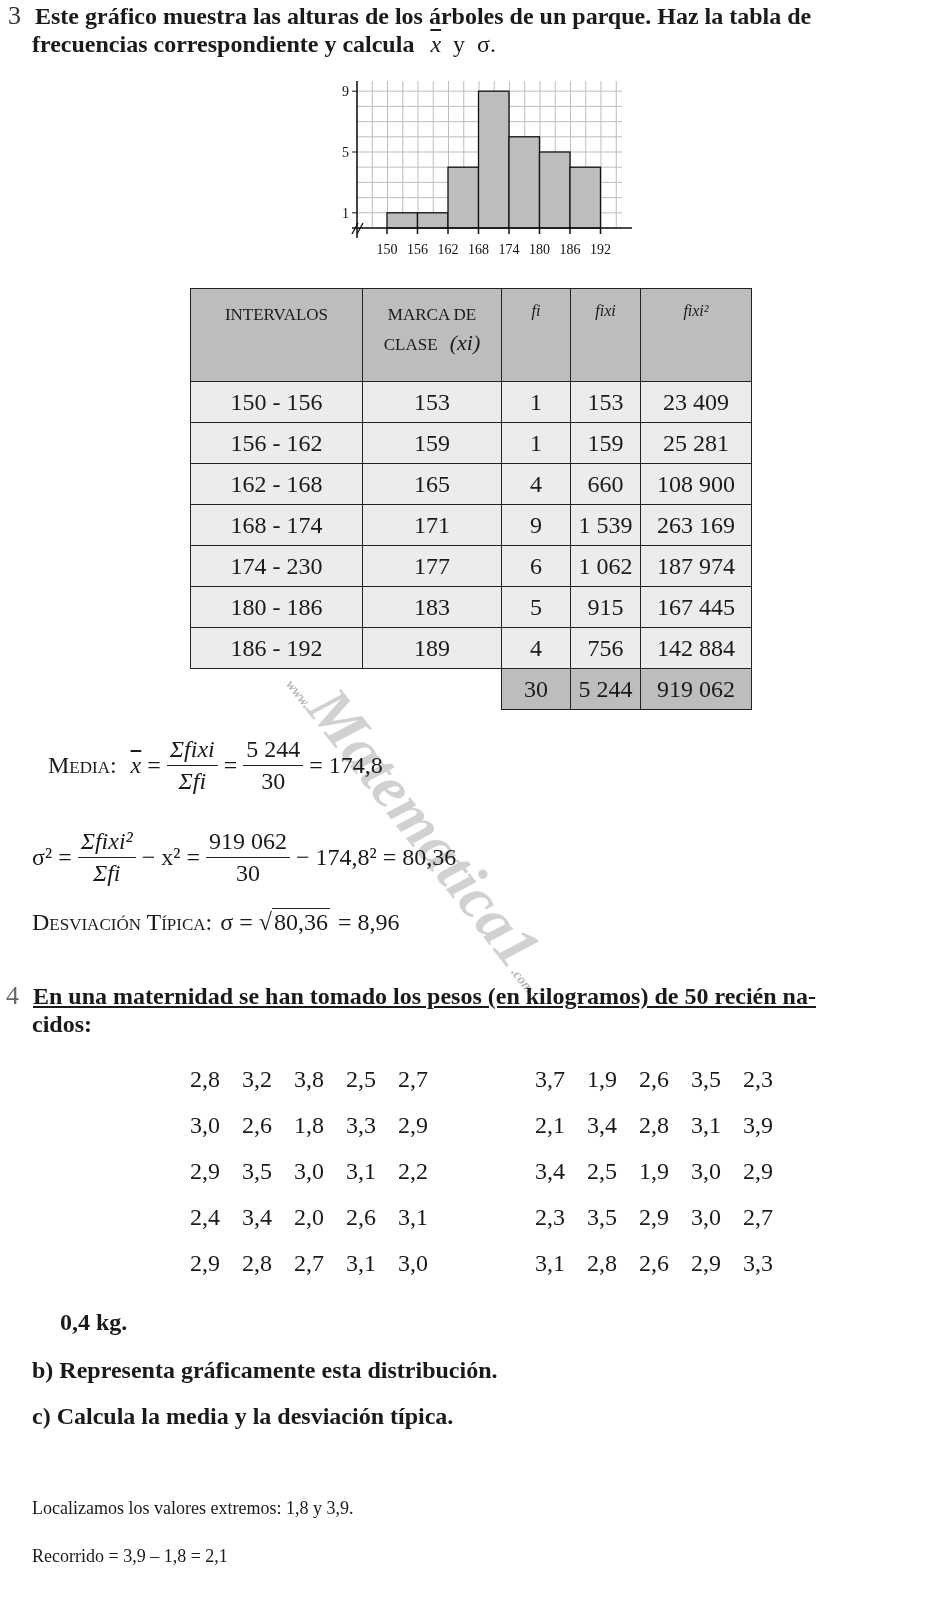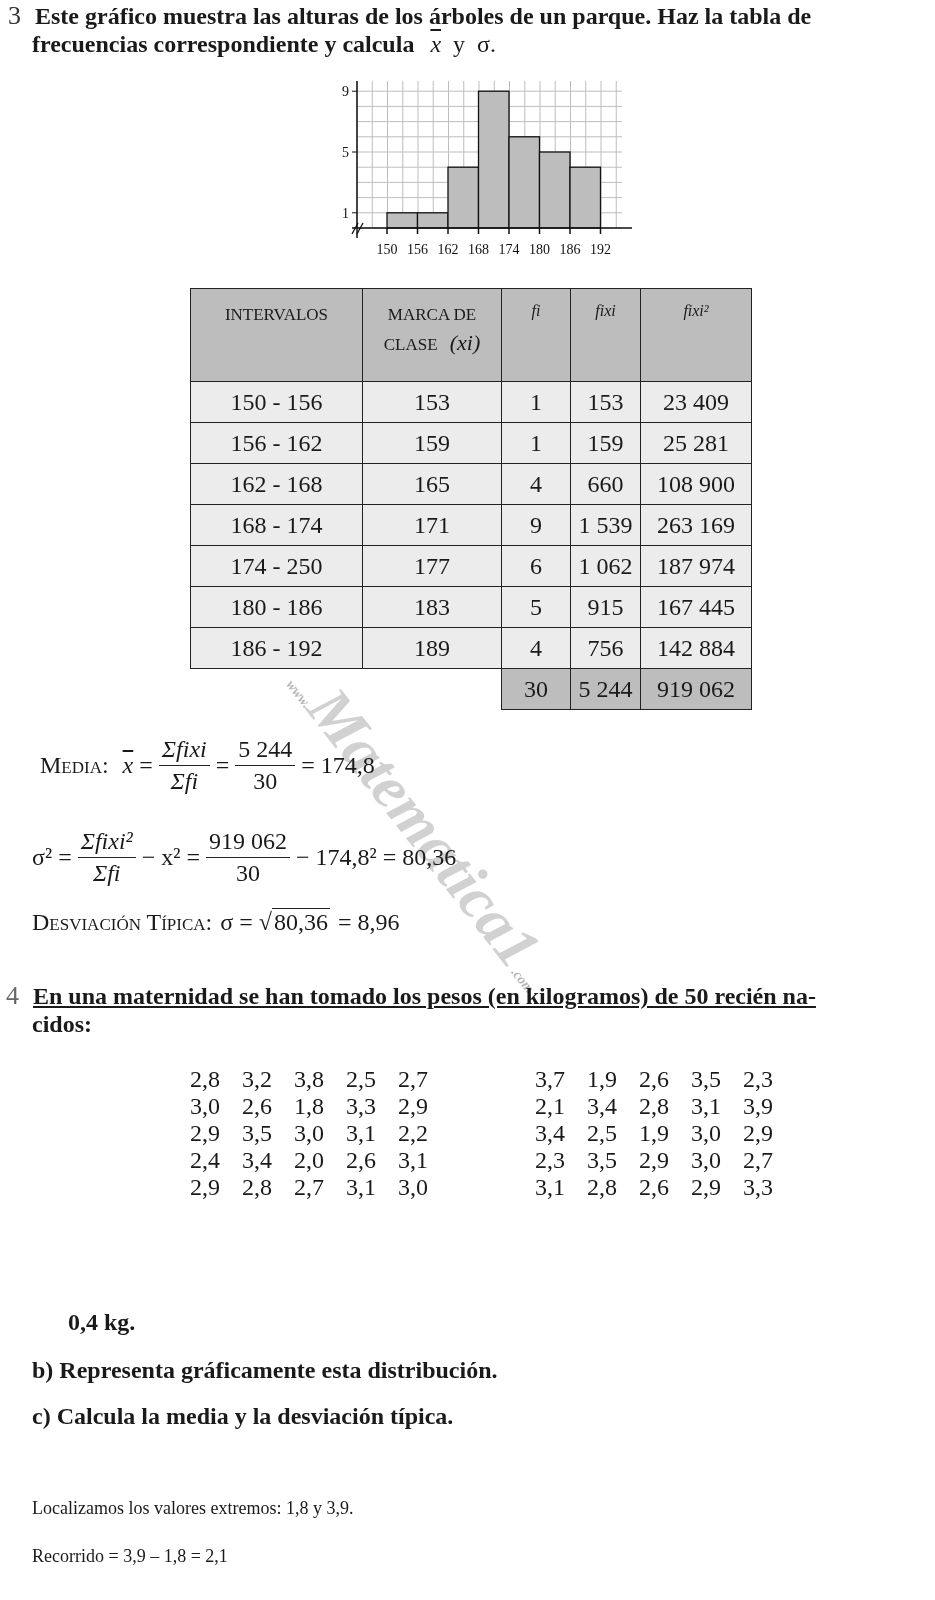--- a/index.html
+++ b/index.html
@@ -26,21 +26,21 @@
   table.freq tr.total td.blank { border:none; background:transparent; }
   .c1{width:171px}.c2{width:138px}.c3{width:68px}.c4{width:69px}.c5{width:110px}
 
   .formula { font-size:24px; display:flex; align-items:center; white-space:nowrap; }
   .frac { display:inline-flex; flex-direction:column; align-items:center; margin:16px 6px; }
   .frac .num { border-bottom:1.5px solid #222; padding:0 3px 2px; }
   .frac .den { padding-top:2px; }
   .ovl { text-decoration:overline; font-style:italic; }
   .sqrt { border-top:1.5px solid #222; padding:0 2px; }
 
-  .data-grid { font-size:24px; display:grid; grid-template-columns:repeat(5, 52px); }
+  .data-grid { font-size:24px; display:grid; grid-template-columns:repeat(5, 52px); row-gap:19px; }
   .data-grid span { display:block; }
 
   .watermark { left:330px; top:650px; font-size:62px; font-weight:bold; font-style:italic;
                color:#c9c9c9; transform:rotate(52deg); transform-origin:left top;
                white-space:nowrap; opacity:0.85; }
   .wm-small { font-size:14px; color:#aaa; font-style:italic; }
 </style>
 </head>
 <body>
 
@@ -171,21 +171,21 @@
         <td>108 900</td>
       </tr>
       <tr class="body">
         <td>168 - 174</td>
         <td>171</td>
         <td>9</td>
         <td>1 539</td>
         <td>263 169</td>
       </tr>
       <tr class="body">
-        <td>174 - 250</td>
+        <td>174 - 230</td>
         <td>177</td>
         <td>6</td>
         <td>1 062</td>
         <td>187 974</td>
       </tr>
       <tr class="body">
         <td>180 - 186</td>
         <td>183</td>
         <td>5</td>
         <td>915</td>
@@ -207,21 +207,21 @@
     <td class="tot">5 244</td>
     <td class="tot">919 062</td>
   </tr>
 </tbody>
   </table>
 
 <div class="abs watermark">
   <span class="wm-small">www.</span><span>Matematica1</span><span class="wm-small">.com</span>
 </div>
 
-<div class="abs formula" style="left:40px; top:720px;">
+<div class="abs formula" style="left:48px; top:720px;">
   <span class="sc">Media:</span>
   <span class="ovl" style="margin-left:14px;">x</span>
   <span style="margin-left:6px;">=</span>
   <span class="frac">
     <span class="num" style="font-style:italic;">Σfixi</span>
     <span class="den" style="font-style:italic;">Σfi</span>
   </span>
   <span>=</span>
   <span class="frac">
     <span class="num">5 244</span>
@@ -310,21 +310,21 @@
     <span>3,0</span>
     <span>2,7</span>
     <span>3,1</span>
     <span>2,8</span>
     <span>2,6</span>
     <span>2,9</span>
     <span>3,3</span>
   </div>
 
 <div class="abs" style="left:32px; top:1306px; font-size:24px; font-weight:bold; line-height:32px; width:903px;">
-  <div style="margin-left:36px;">0,4 kg.</div>
+  <div style="margin-left:28px;">0,4 kg.</div>
   <div style="margin-top:16px;">b) Representa gráficamente esta distribución.</div>
   <div style="margin-top:14px;">c) Calcula la media y la desviación típica.</div>
 </div>
 
 <div class="abs" style="left:32px; top:1492px; font-size:18px; line-height:32px;">
   <div>Localizamos los valores extremos: 1,8 y 3,9.</div>
   <div style="margin-top:16px;">Recorrido = 3,9 – 1,8 = 2,1</div>
 </div>
 
 </body></html>

